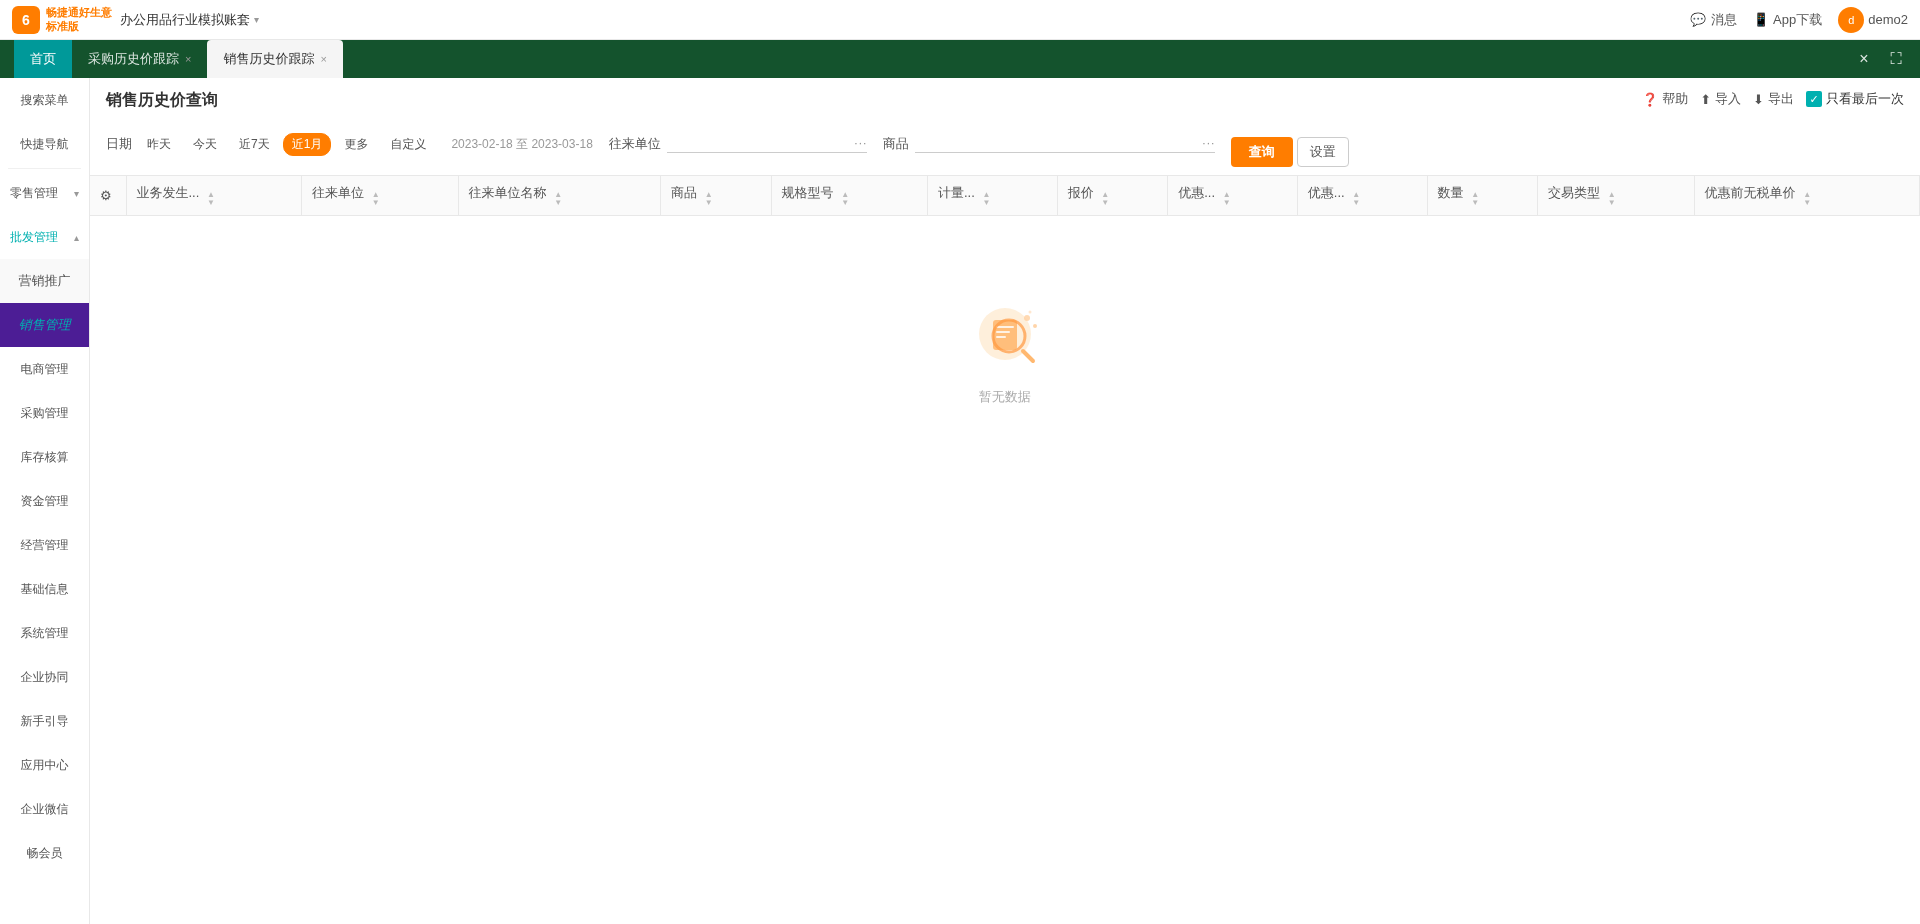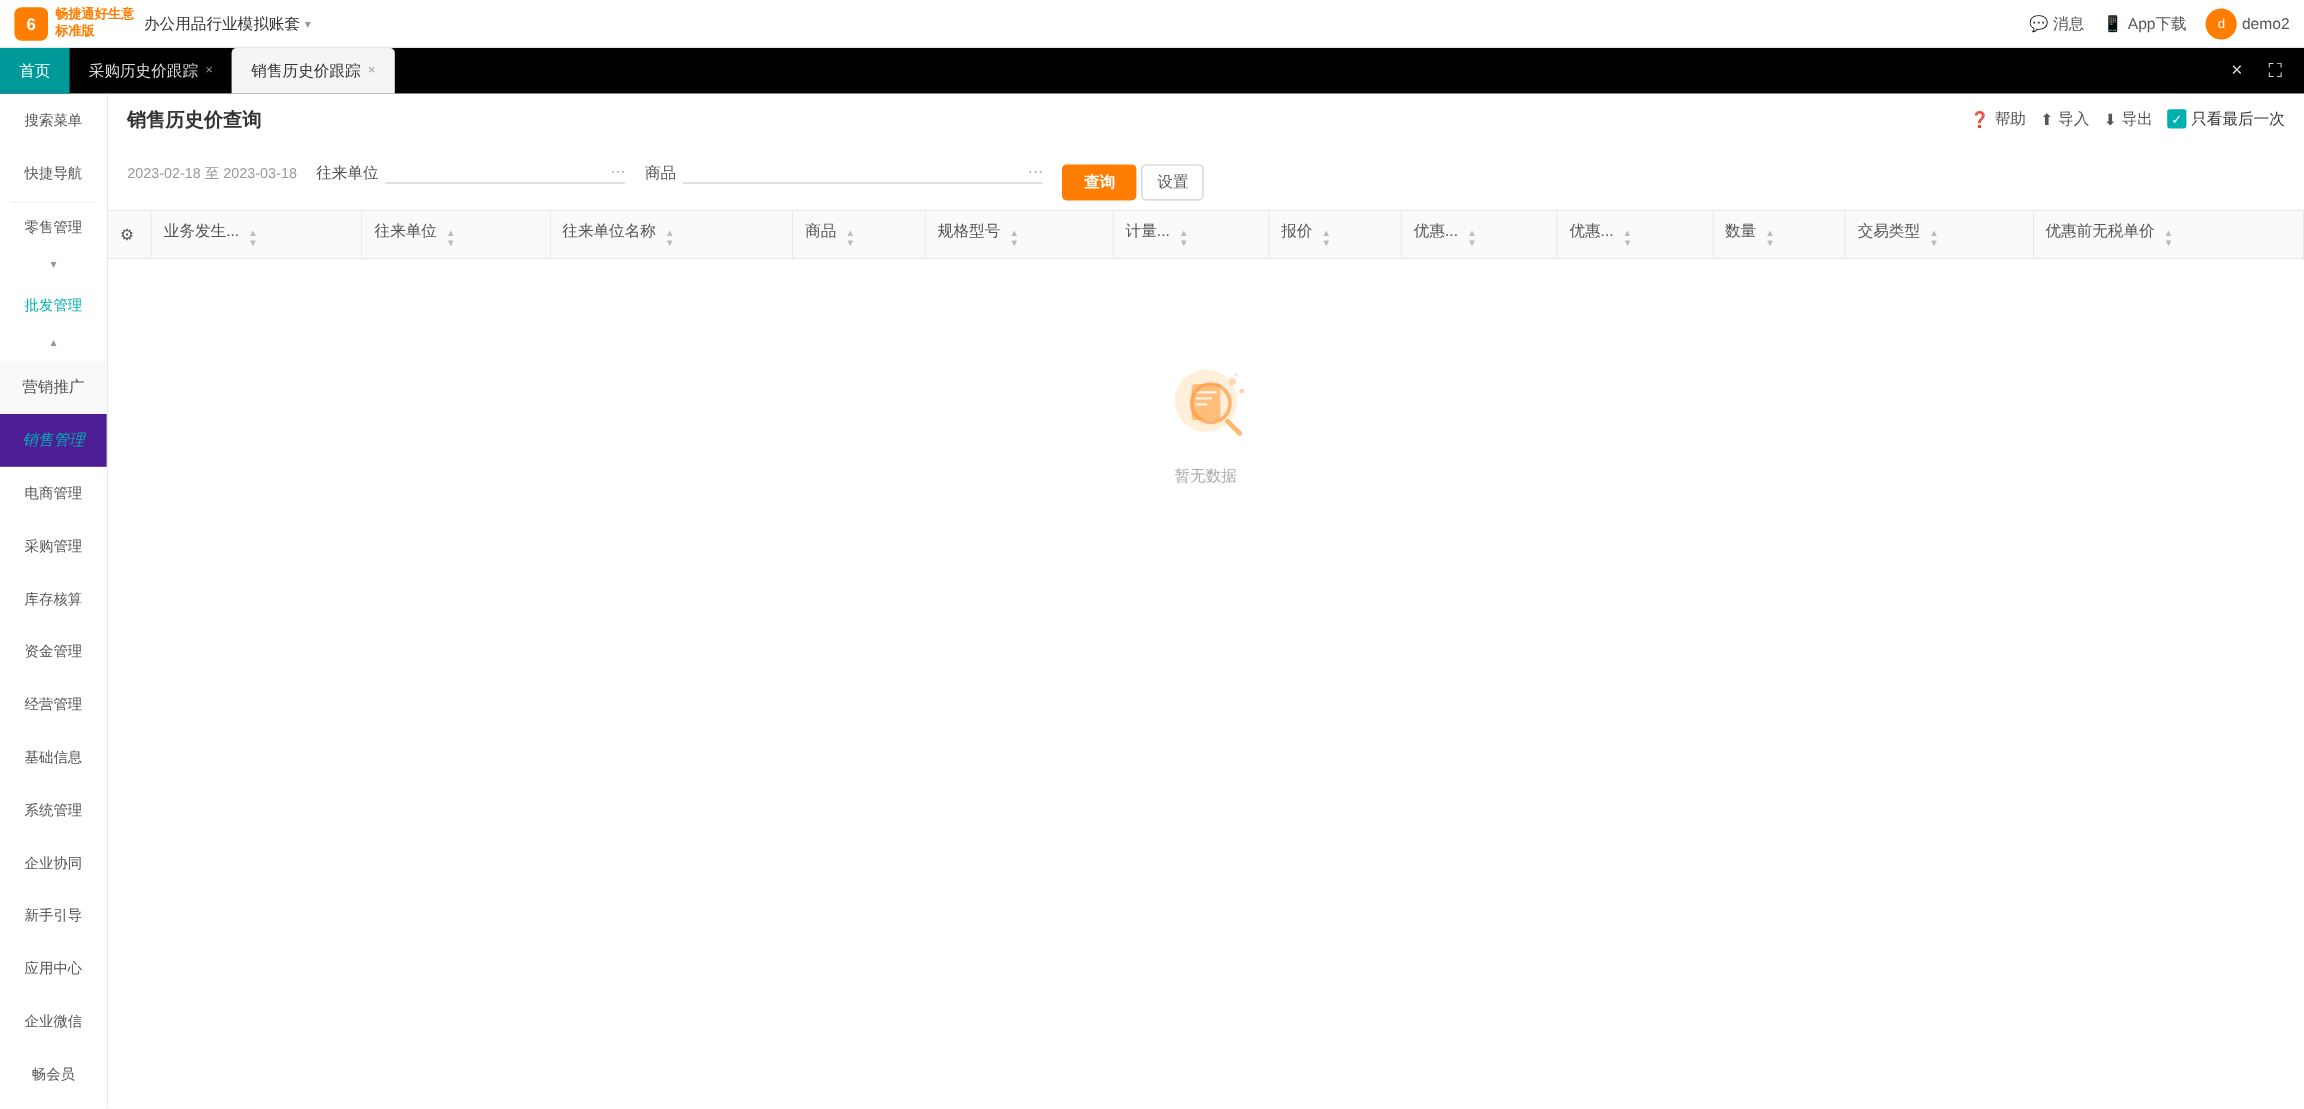--- a/index.html
+++ b/index.html
@@ -23,25 +23,25 @@
     .app-title-area { display: flex; align-items: center; gap: 4px; margin-left: 0; }
     .app-title { font-size: 13px; color: #333; }
     .dropdown-arrow { color: #999; font-size: 10px; }
     .topbar-right { display: flex; align-items: center; gap: 16px; }
     .topbar-btn { display: flex; align-items: center; gap: 4px; color: #555; font-size: 13px; cursor: pointer; }
     .avatar { width: 26px; height: 26px; border-radius: 50%; background: #ff7d00; display: flex; align-items: center; justify-content: center; color: white; font-size: 11px; }
 
     
     .tabbar {
       height: 38px;
-      background: #000000;
+      background: #14532d;
       display: flex;
       align-items: center;
       flex-shrink: 0;
-      padding-left: 0;
+      padding-left: 14px;
     }
     .tab {
       height: 38px;
       display: flex;
       align-items: center;
       padding: 0 16px;
       cursor: pointer;
       font-size: 13px;
       color: rgba(255,255,255,0.85);
       position: relative;
@@ -81,21 +81,21 @@
       align-items: center;
       justify-content: center;
       padding: 10px 4px;
       cursor: pointer;
       color: #555;
       font-size: 12px;
       text-align: right;
       min-height: 44px;
       position: relative;
     }
-    .sidebar-item.with-arrow { flex-direction: column; justify-content: center; gap: 16px; }
+    .sidebar-item.with-arrow { flex-direction: row; justify-content: center; gap: 16px; }
     .sidebar-item .arrow { font-size: 10px; color: #999; }
     .sidebar-divider { height: 1px; background: #f0f0f0; margin: 2px 8px; }
     .sidebar-item.expanded { color: #00b0b0; }
     .sidebar-sub { background: #f9f9f9; }
     .sidebar-sub .sidebar-item { font-size: 13px; padding: 8px 4px; }
     .sidebar-sub .sidebar-item.active-sub { color: #00b0b0; background: #e8f7f7; }
 
     
     .content-area {
       flex: 1;
@@ -354,20 +354,31 @@
             <span>导出</span>
           </div>
           <div class="only-last-checkbox">
             <div class="checkbox-icon">✓</div>
             <span>只看最后一次</span>
           </div>
         </div>
       </div>
 
       <div class="filter-row">
+        <div class="filter-group">
+          <span class="filter-label">日期</span>
+          <div class="date-quick-btns">
+            <button class="date-btn">昨天</button>
+            <button class="date-btn">今天</button>
+            <button class="date-btn">近7天</button>
+            <button class="date-btn active">近1月</button>
+            <button class="date-btn">更多</button>
+            <button class="date-btn">自定义</button>
+          </div>
+        </div>
         <div style="display:flex;flex-direction:column;gap:2px;">
           <span style="font-size:12px;color:#999;">2023-02-18 至 2023-03-18</span>
         </div>
 
         <div class="filter-group">
           <span class="filter-label">往来单位</span>
           <div class="filter-input-area">
             <input class="filter-input" type="text" style="">
             <span class="filter-dots">···</span>
           </div>

